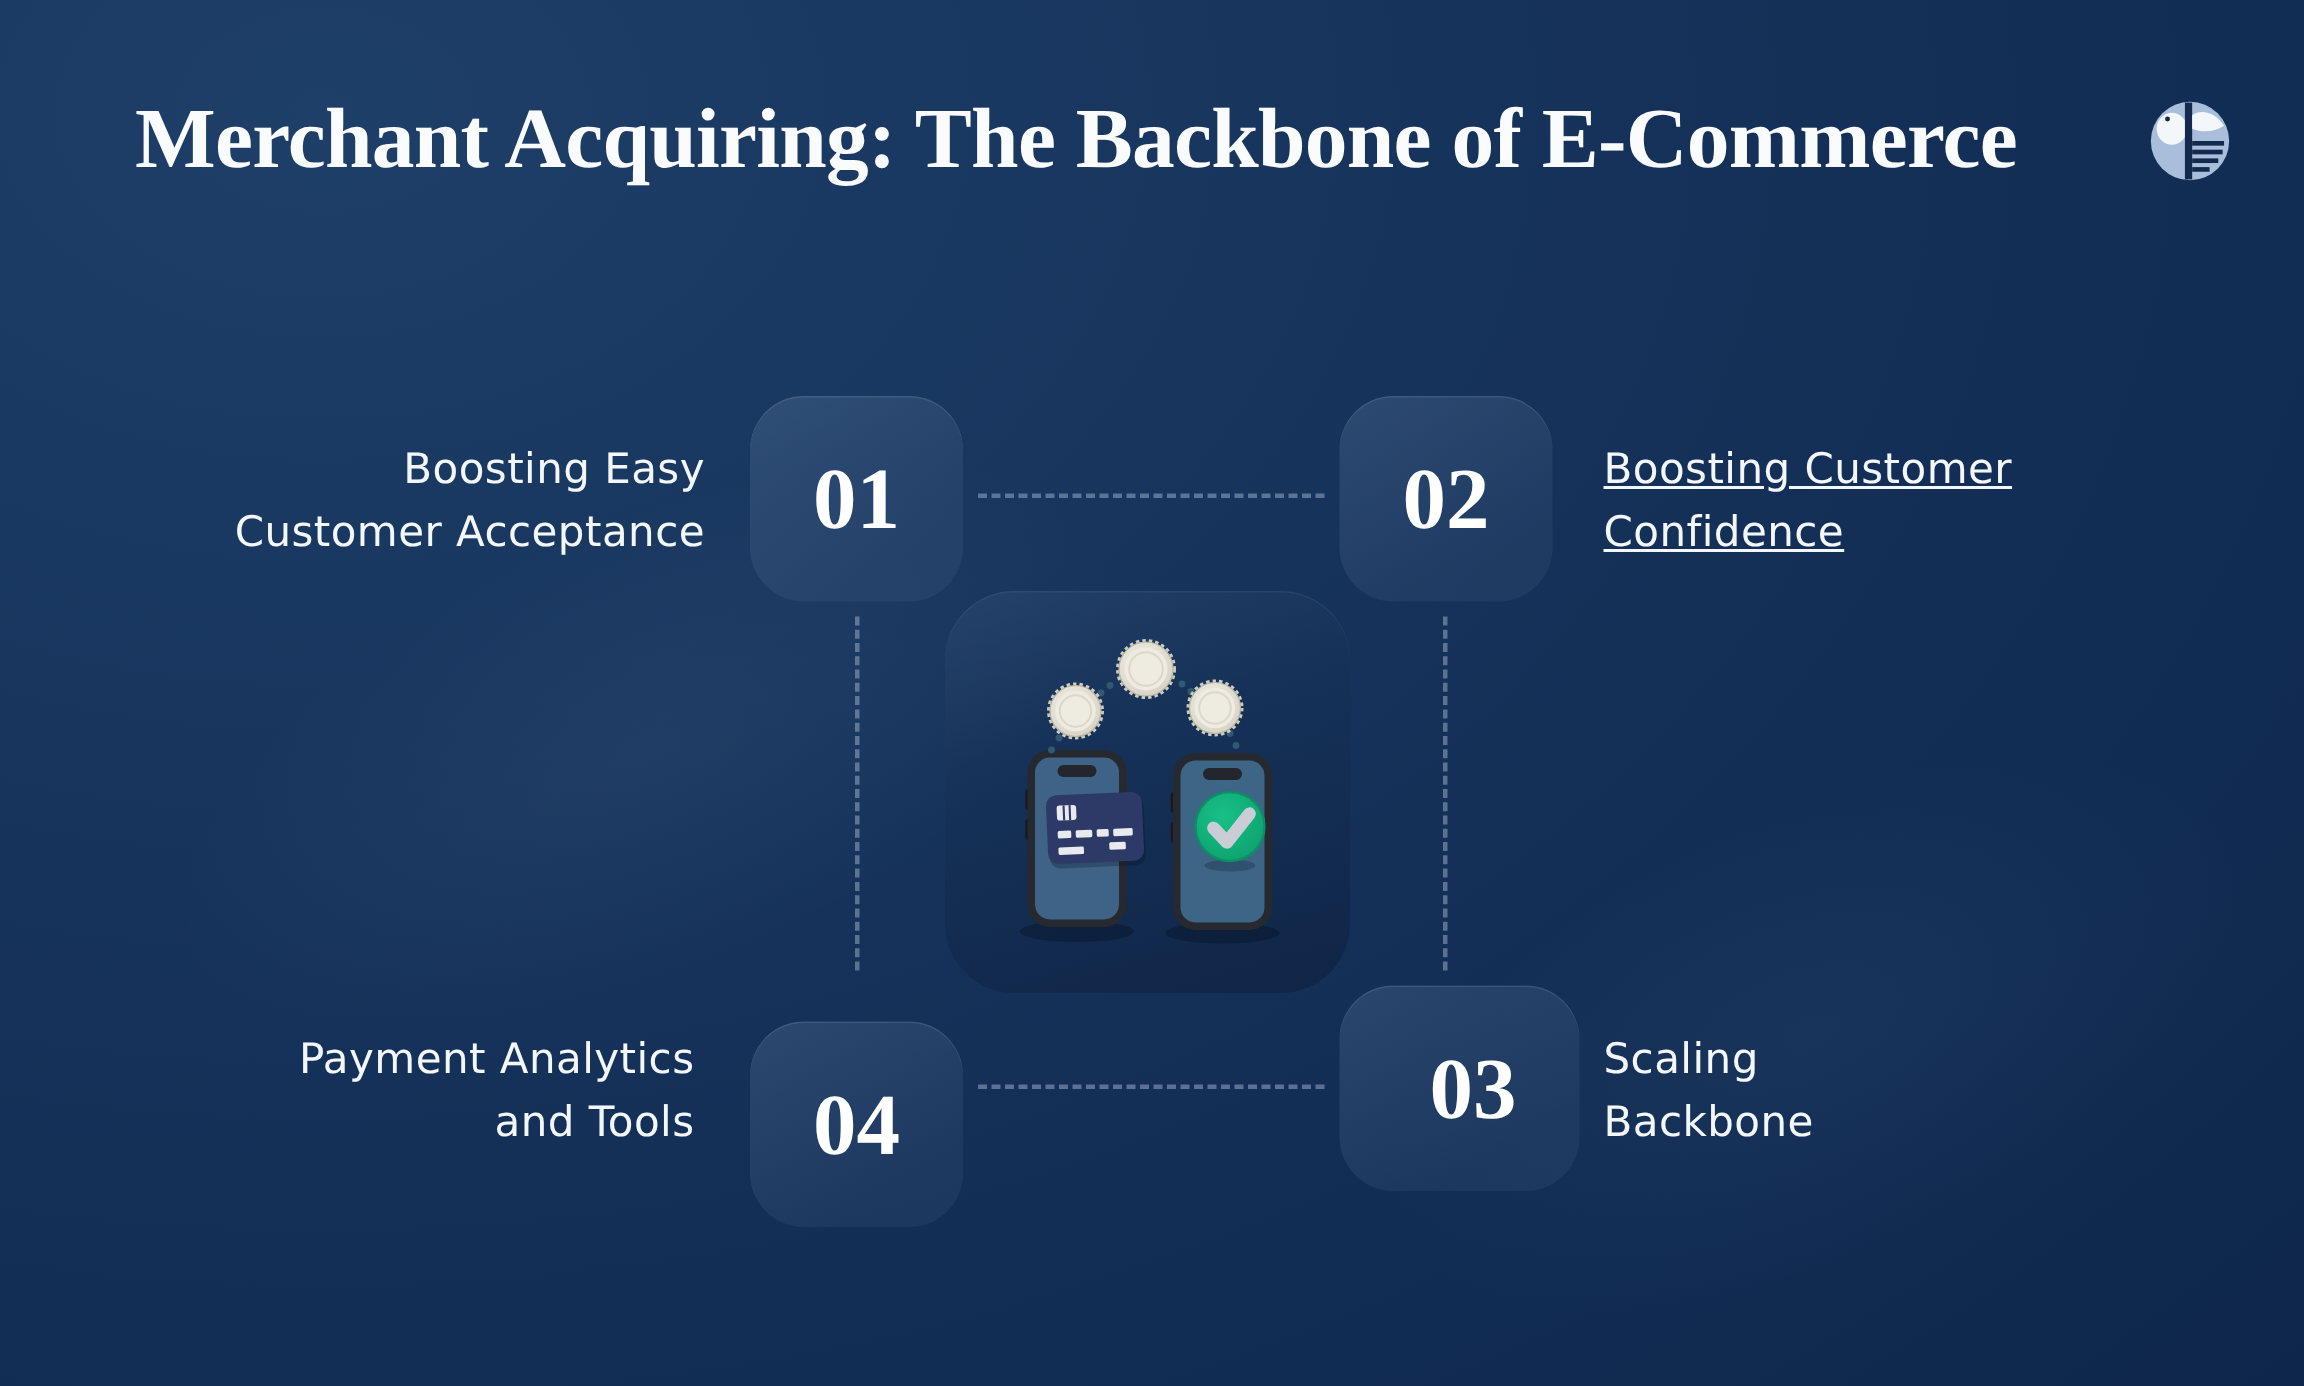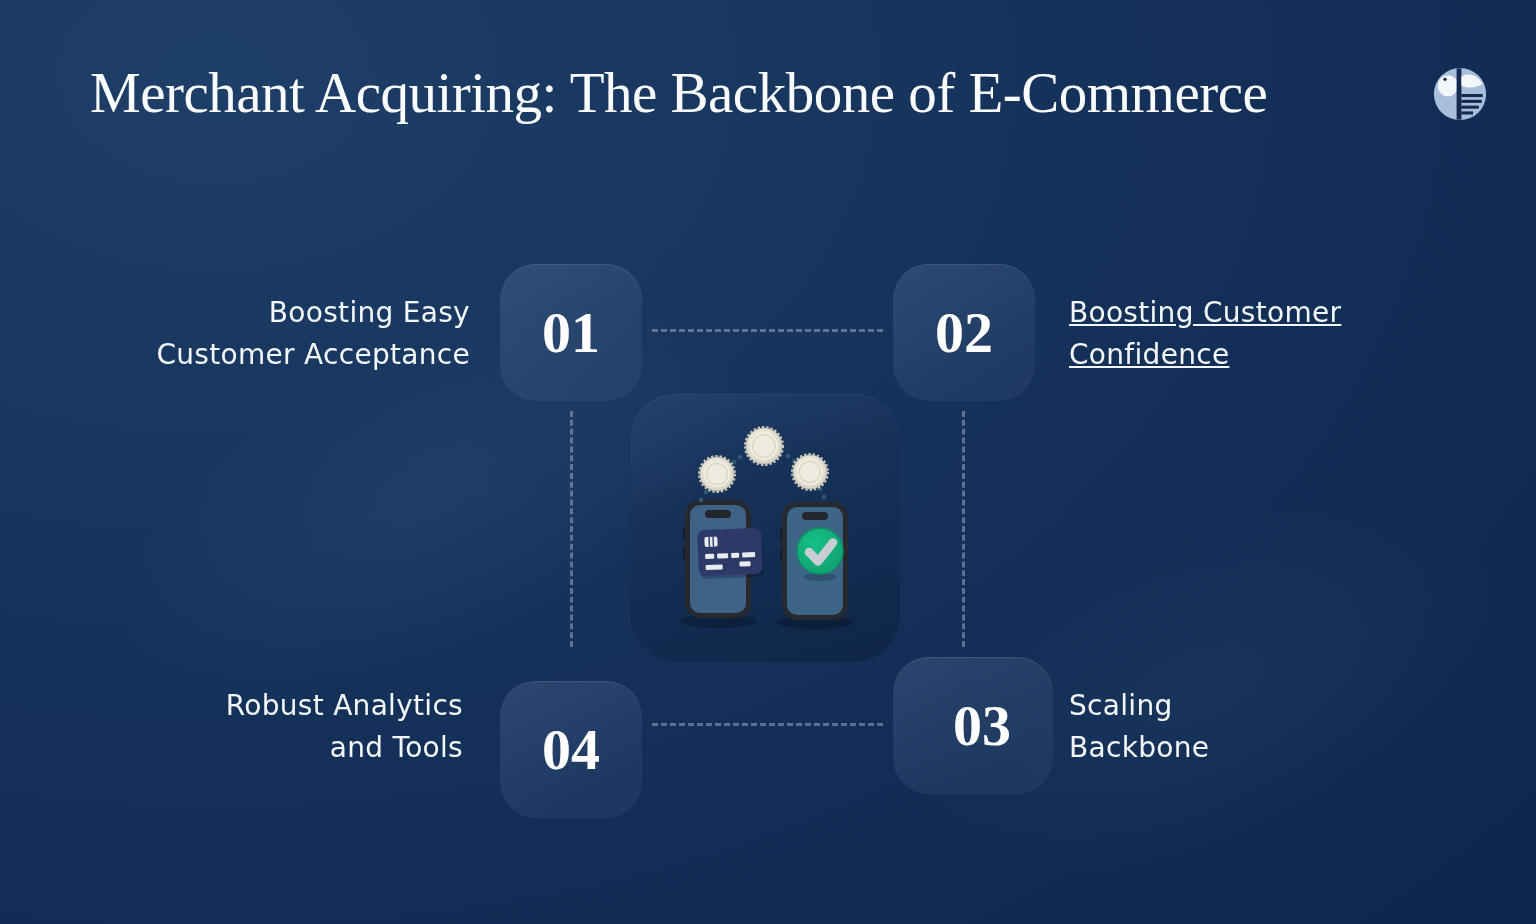--- a/index.html
+++ b/index.html
@@ -10,21 +10,21 @@
   }
   .streak{position:absolute;pointer-events:none;}
   .streak.s1{left:-60px;top:240px;width:980px;height:520px;
     background:radial-gradient(50% 42% at 50% 50%, rgba(173,198,230,0.06), rgba(173,198,230,0) 70%);
     transform:rotate(-24deg);}
   .streak.s2{left:760px;top:430px;width:900px;height:520px;
     background:radial-gradient(50% 42% at 50% 50%, rgba(173,198,230,0.05), rgba(173,198,230,0) 70%);
     transform:rotate(-24deg);}
   .title{
     position:absolute;left:90px;top:60px;margin:0;
-    font-family:"Liberation Serif", serif;font-weight:400;font-size:57px;
+    font-family:"Liberation Serif", serif;font-weight:700;font-size:57px;
     letter-spacing:-0.5px;color:#fafbfd;white-space:nowrap;
   }
   .logo{position:absolute;left:1431px;top:65px;width:58px;height:58px;}
   .num-card{
     position:absolute;width:142px;height:137px;border-radius:36px;
     background:linear-gradient(150deg, rgba(158,186,224,0.17) 0%, rgba(158,186,224,0.07) 75%);
     box-shadow:inset 0 1px 0 rgba(255,255,255,0.10);
     display:flex;align-items:center;justify-content:center;
   }
   .num{font-family:"Liberation Serif", serif;font-weight:700;font-size:58px;color:#ffffff;}
@@ -103,21 +103,21 @@
   </div>
   <div class="step-label" id="label-02">
     <div>Boosting Customer</div>
     <div>Confidence</div>
   </div>
   <div class="step-label" id="label-03">
     <div>Scaling</div>
     <div>Backbone</div>
   </div>
   <div class="step-label align-right" id="label-04">
-    <div>Robust Analytics</div>
+    <div>Payment Analytics</div>
     <div>and Tools</div>
   </div>
 
   <div class="center-tile">
     <svg width="270" height="268" viewBox="0 0 270 268">
       <defs>
         <radialGradient id="coinGrad" cx="42%" cy="38%" r="70%">
           <stop offset="0%" stop-color="#f4f1e8"></stop>
           <stop offset="100%" stop-color="#d4d0c2"></stop>
         </radialGradient>

